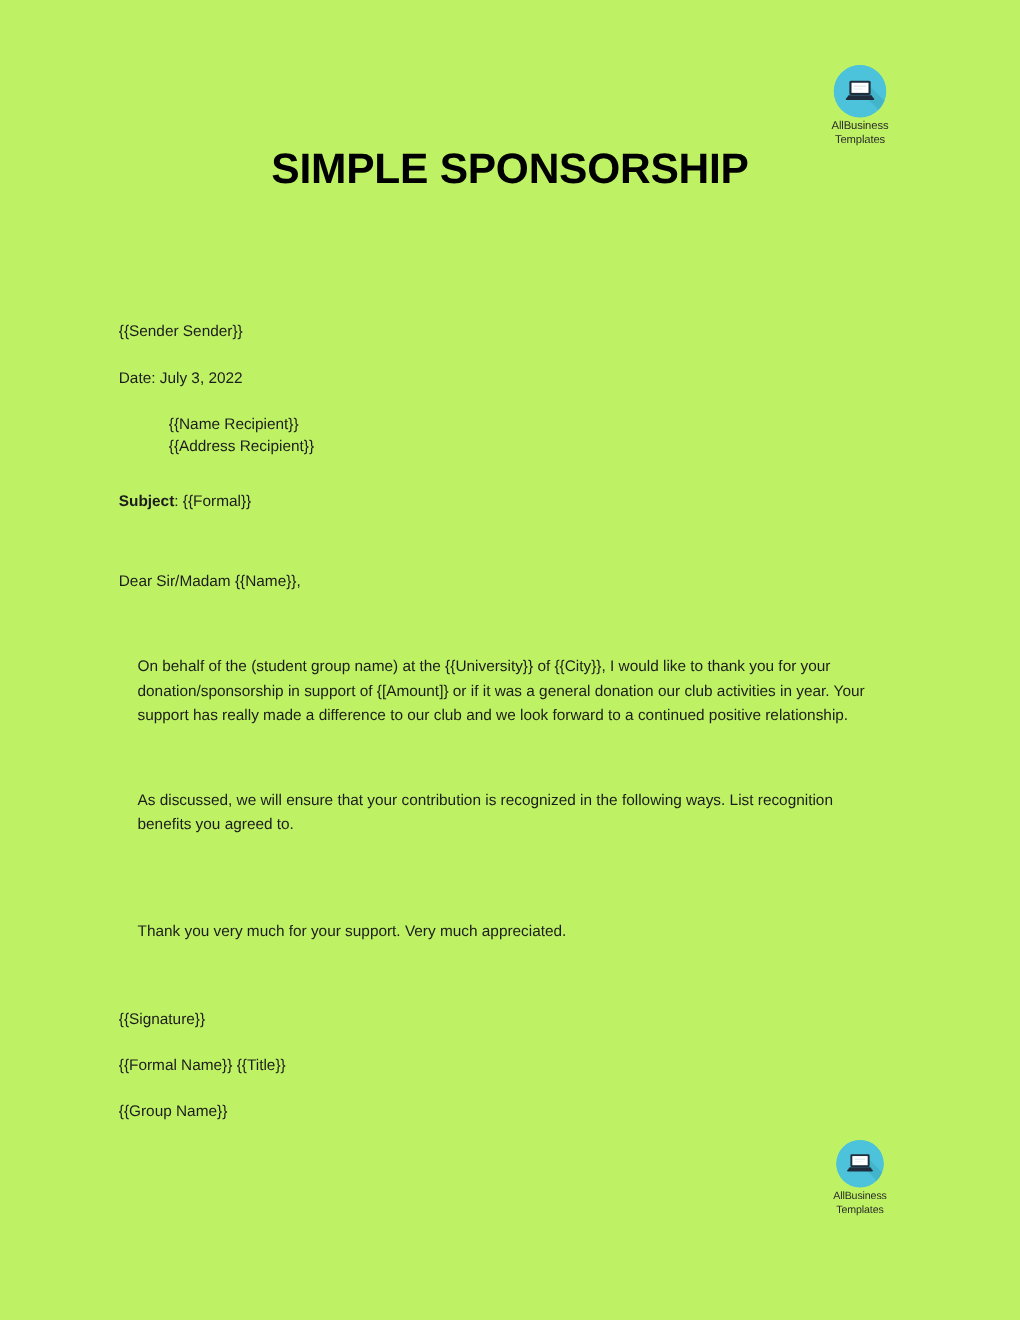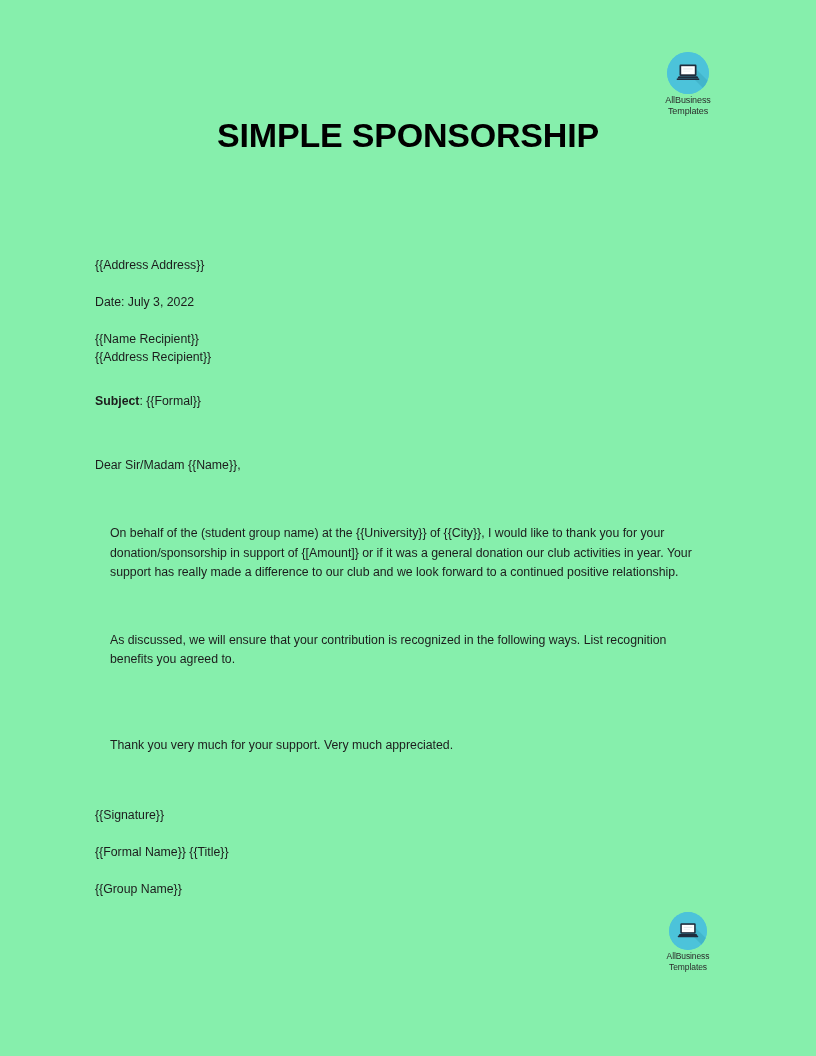--- a/index.html
+++ b/index.html
@@ -8,21 +8,21 @@
     background: #ffffff;
   }
   body {
     font-family: "Liberation Sans", sans-serif;
     color: #1a1a1a;
   }
   .page {
     position: relative;
     width: 816px;
     height: 1056px;
-    background: #86efac;
+    background: #bef264;
     box-sizing: border-box;
     overflow: hidden;
   }
 
   
   .logo {
     position: absolute;
     text-align: center;
     line-height: 1.05;
   }
@@ -94,21 +94,21 @@
   .gap-sm { height: 18px; }
   .gap-md { height: 26px; }
   .gap-lg { height: 45px; }
   .gap-xl { height: 34px; }
   .para {
     margin: 15px;
     font-size: 12.3px;
     line-height: 19.5px;
   }
   .bold { font-weight: bold; }
-  .tight { line-height: 18px; }
+  .tight { line-height: 18px; margin-left: 40px; }
 </style>
 </head>
 <body>
 
 <div class="page">
 
   <div class="logo logo-top">
     <div class="logo-mark">
       <svg viewBox="0 0 42 42" xmlns="http://www.w3.org/2000/svg">
         <circle cx="21" cy="21" r="21" fill="#4cc3da"></circle>
@@ -124,21 +124,21 @@
     <div class="logo-text">AllBusiness</div>
     <div class="logo-text">Templates</div>
   </div>
 
   <div class="doc-title">
     <span class="tline">SIMPLE SPONSORSHIP</span>
   </div>
 
   <div class="letter">
 
-    <div class="blk">{{Address Address}}</div>
+    <div class="blk">{{Sender Sender}}</div>
     <div class="gap-sm"></div>
 
     <div class="blk">Date: July 3, 2022</div>
     <div class="gap-sm"></div>
 
     <div class="blk tight">{{Name Recipient}}</div>
     <div class="blk tight">{{Address Recipient}}</div>
     <div class="gap-md"></div>
 
     <div class="blk">

